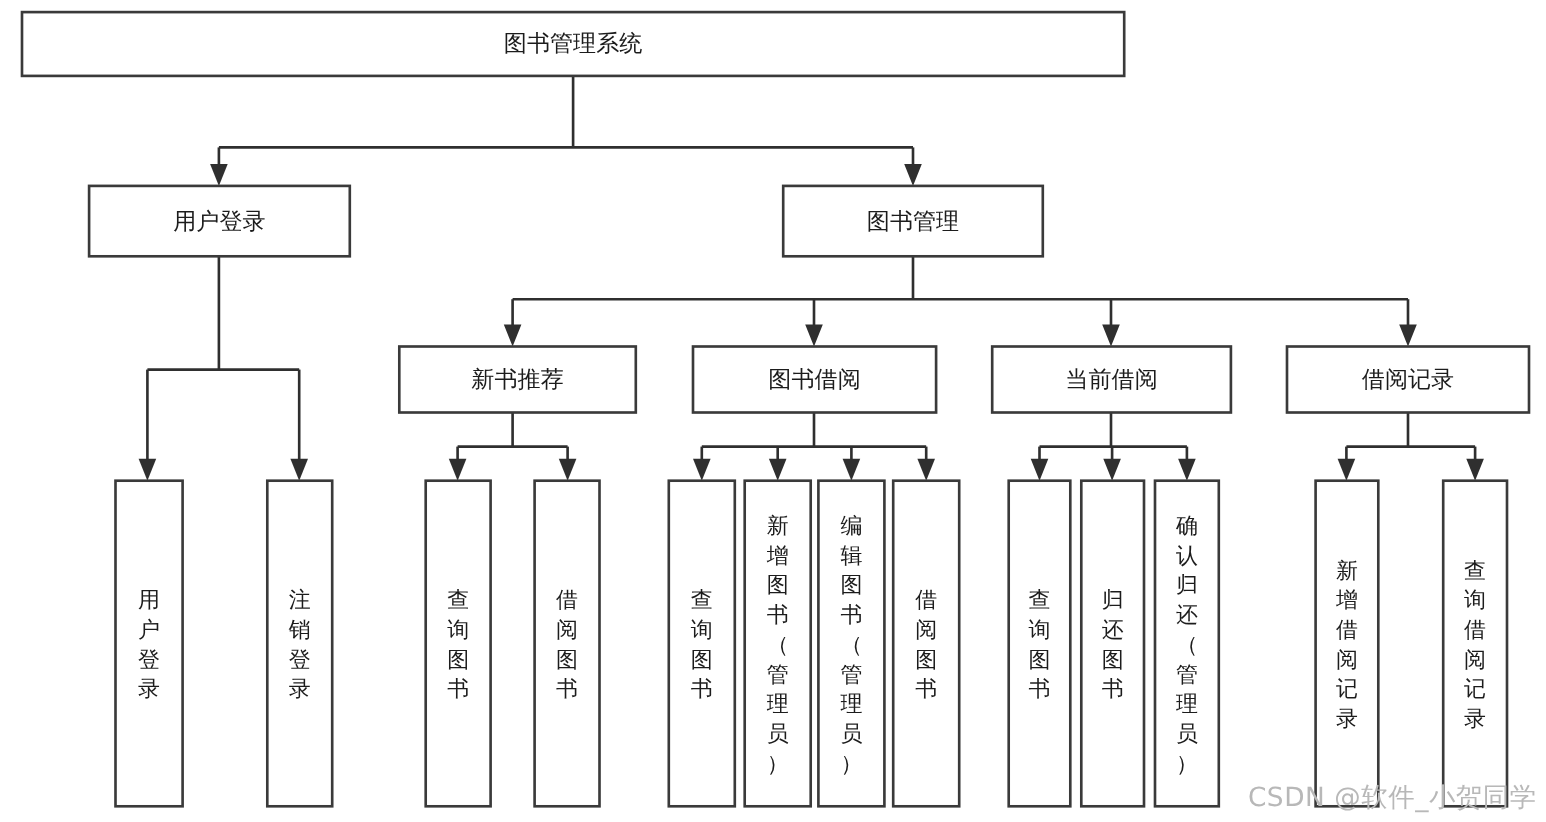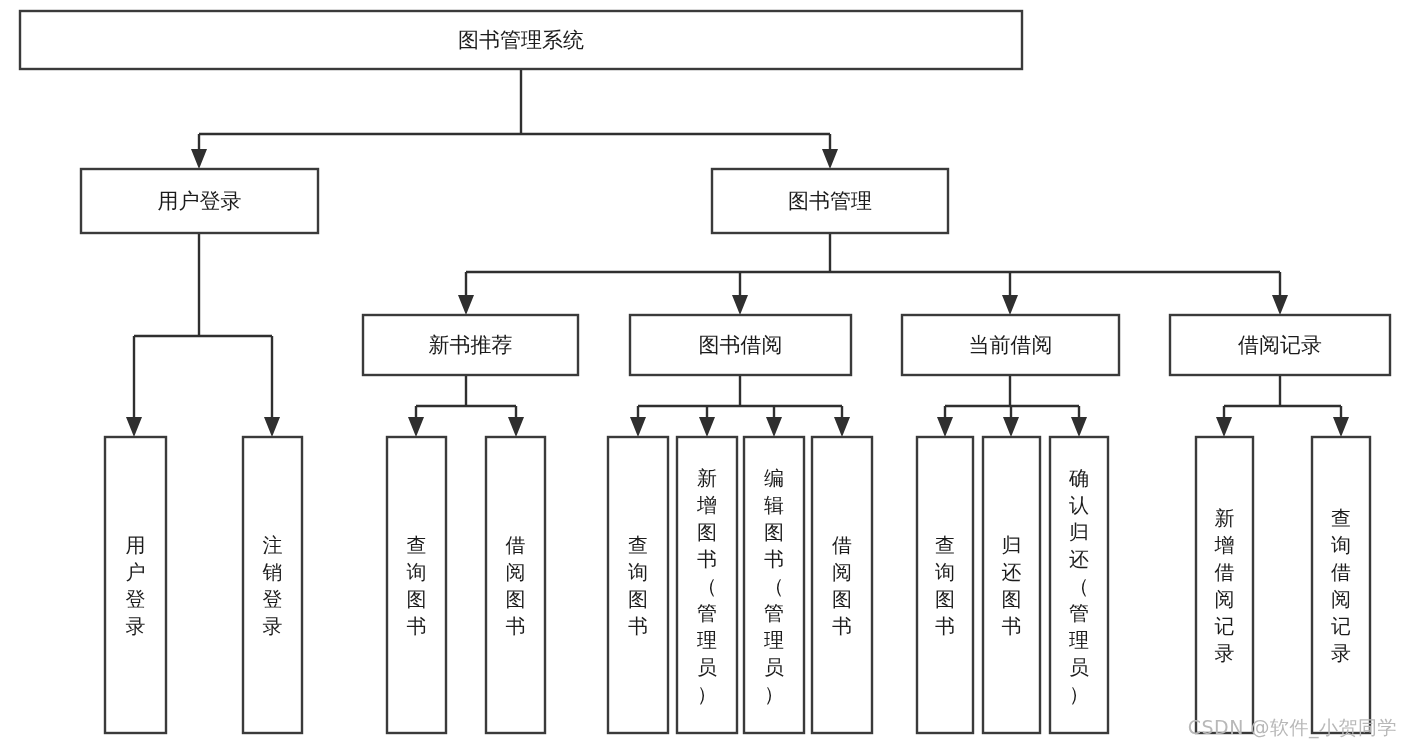--- a/index.html
+++ b/index.html
@@ -53,21 +53,21 @@
   }
   .arrow-head {
     fill: #2f2f2f;
     stroke: none;
   }
   .watermark-text {
     position: absolute;
     right: 8px;
     bottom: 6px;
     font-family: "DejaVu Sans", "Liberation Sans", sans-serif;
-    font-size: 19px;
+    font-size: 24px;
     color: #b8b8b8;
     white-space: nowrap;
     letter-spacing: 0.5px;
     user-select: none;
   }
 </style>
 </head>
 <body>
 
 <div id="diagram-root">

